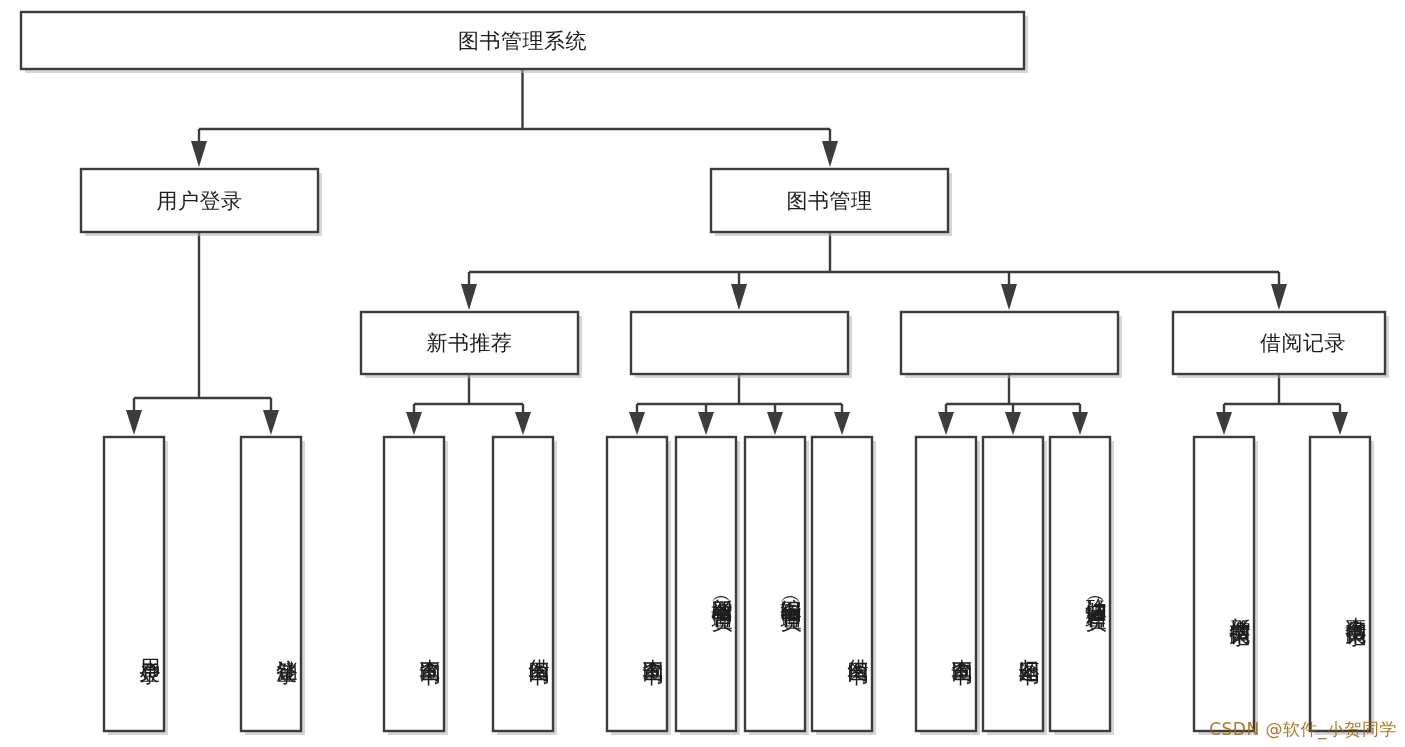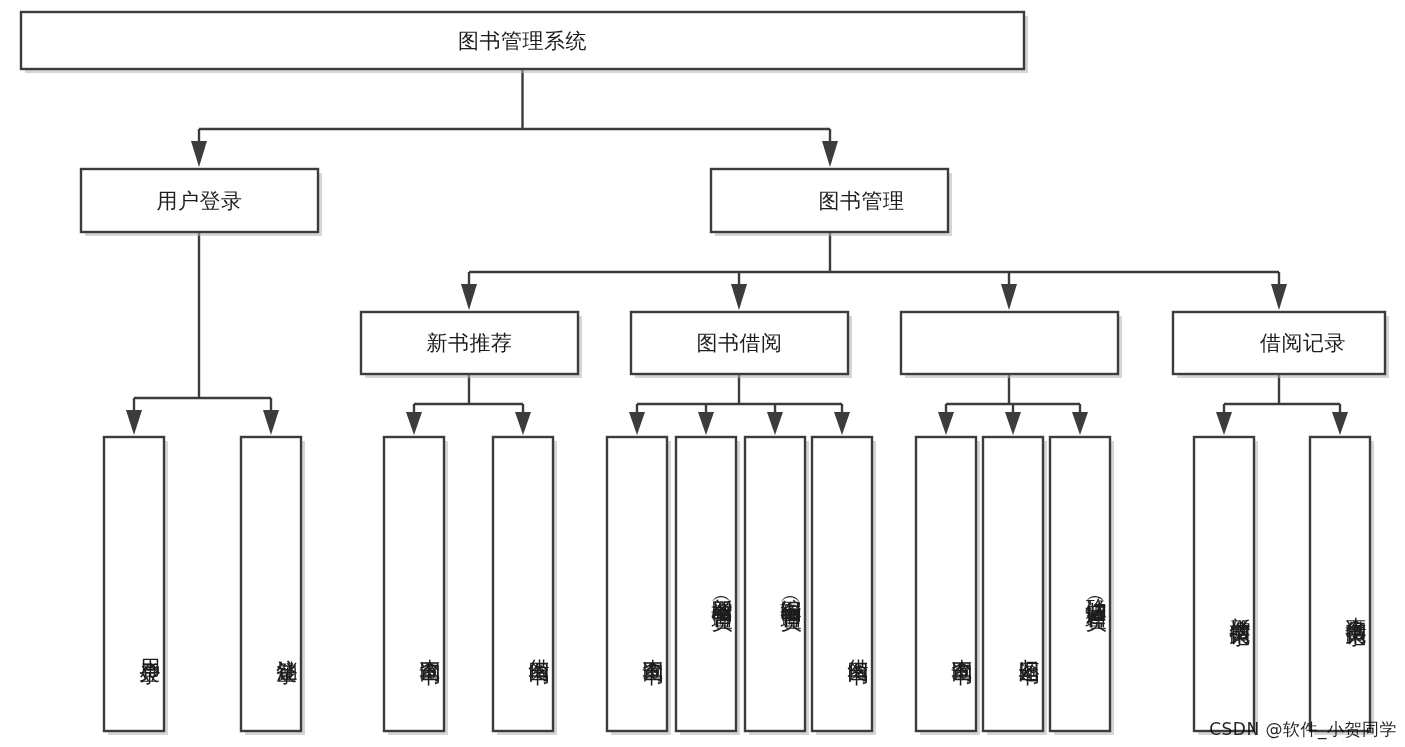--- a/index.html
+++ b/index.html
@@ -68,21 +68,21 @@
     text-orientation: upright;
     letter-spacing: 2px;
     white-space: nowrap;
     pointer-events: none;
   }
   .watermark {
     position: absolute;
     right: 8px;
     bottom: 6px;
     font-size: 17px;
-    color: #000000;
+    color: #a16207;
     opacity: 0.85;
     letter-spacing: 0.5px;
     white-space: nowrap;
   }
 </style>
 </head>
 <body>
 
 <div id="diagram-root">
 
@@ -209,24 +209,23 @@
       <rect class="node-box-shadow" x="1198" y="441" width="60" height="294"></rect>
       <rect class="node-box" x="1194" y="437" width="60" height="294"></rect>
       <rect class="node-box-shadow" x="1314" y="441" width="60" height="294"></rect>
       <rect class="node-box" x="1310" y="437" width="60" height="294"></rect>
     </g>
   </svg>
 
   <div class="node-label-h" style="left:21px; top:12px; width:1003px; height:57px;">图书管理系统</div>
 
   <div class="node-label-h" style="left:81px; top:169px; width:237px; height:63px;">用户登录</div>
-  <div class="node-label-h" style="left:711px; top:169px; width:237px; height:63px;margin-left:32px;">图书管理</div>
+  <div class="node-label-h" style="left:711px; top:169px; width:237px; height:63px;">图书管理</div>
 
   <div class="node-label-h" style="left:361px; top:312px; width:217px; height:62px;">新书推荐</div>
-  <div class="node-label-h" style="left:631px; top:312px; width:217px; height:62px;">图书借阅</div>
   <div class="node-label-h" style="left:1173px; top:312px; width:212px; height:62px;padding-left:24px;">借阅记录</div>
 
   <div class="node-label-v" style="left:104px; top:437px; width:60px; height:294px; padding-top:62px;">用户登录</div>
   <div class="node-label-v" style="left:241px; top:437px; width:60px; height:294px; padding-top:62px;">注销登录</div>
 
   <div class="node-label-v" style="left:384px; top:437px; width:60px; height:294px; padding-top:62px;">查询图书</div>
   <div class="node-label-v" style="left:493px; top:437px; width:60px; height:294px; padding-top:62px;">借阅图书</div>
 
   <div class="node-label-v" style="left:607px; top:437px; width:60px; height:294px; padding-top:62px;">查询图书</div>
   <div class="node-label-v" style="left:676px; top:437px; width:60px; height:294px; padding-top:6px;">新增图书（管理员）</div>

